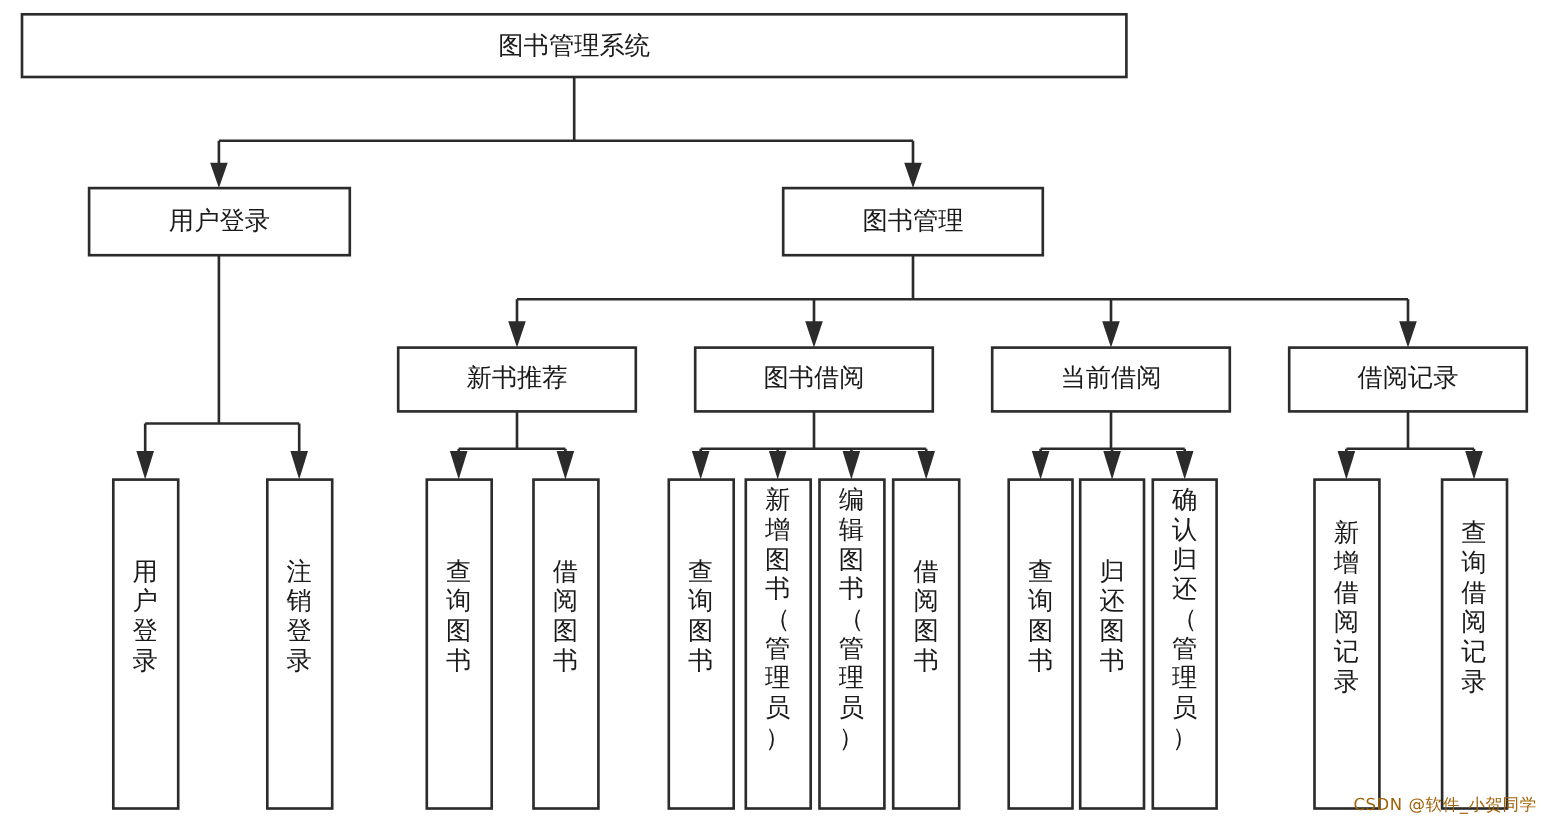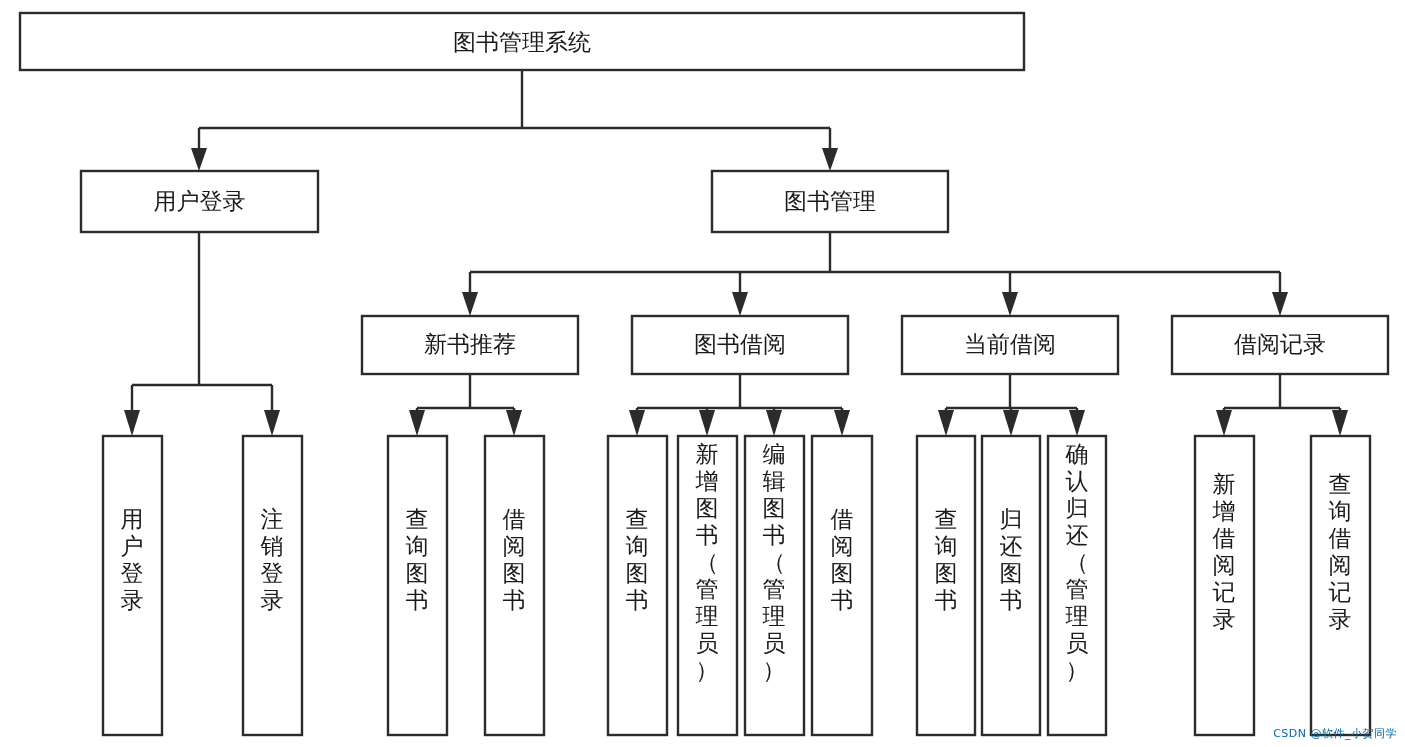--- a/index.html
+++ b/index.html
@@ -52,22 +52,22 @@
   }
   .arrow-head {
     fill: #2b2b2b;
     stroke: none;
   }
   .watermark {
     position: absolute;
     right: 8px;
     bottom: 6px;
     font-family: "DejaVu Sans", "Liberation Sans", sans-serif;
-    font-size: 11px;
-    color: #0369a1;
+    font-size: 15px;
+    color: #a16207;
     letter-spacing: 0.5px;
     white-space: nowrap;
     user-select: none;
   }
 </style>
 </head>
 <body>
 
 <div id="diagram-root">
 

